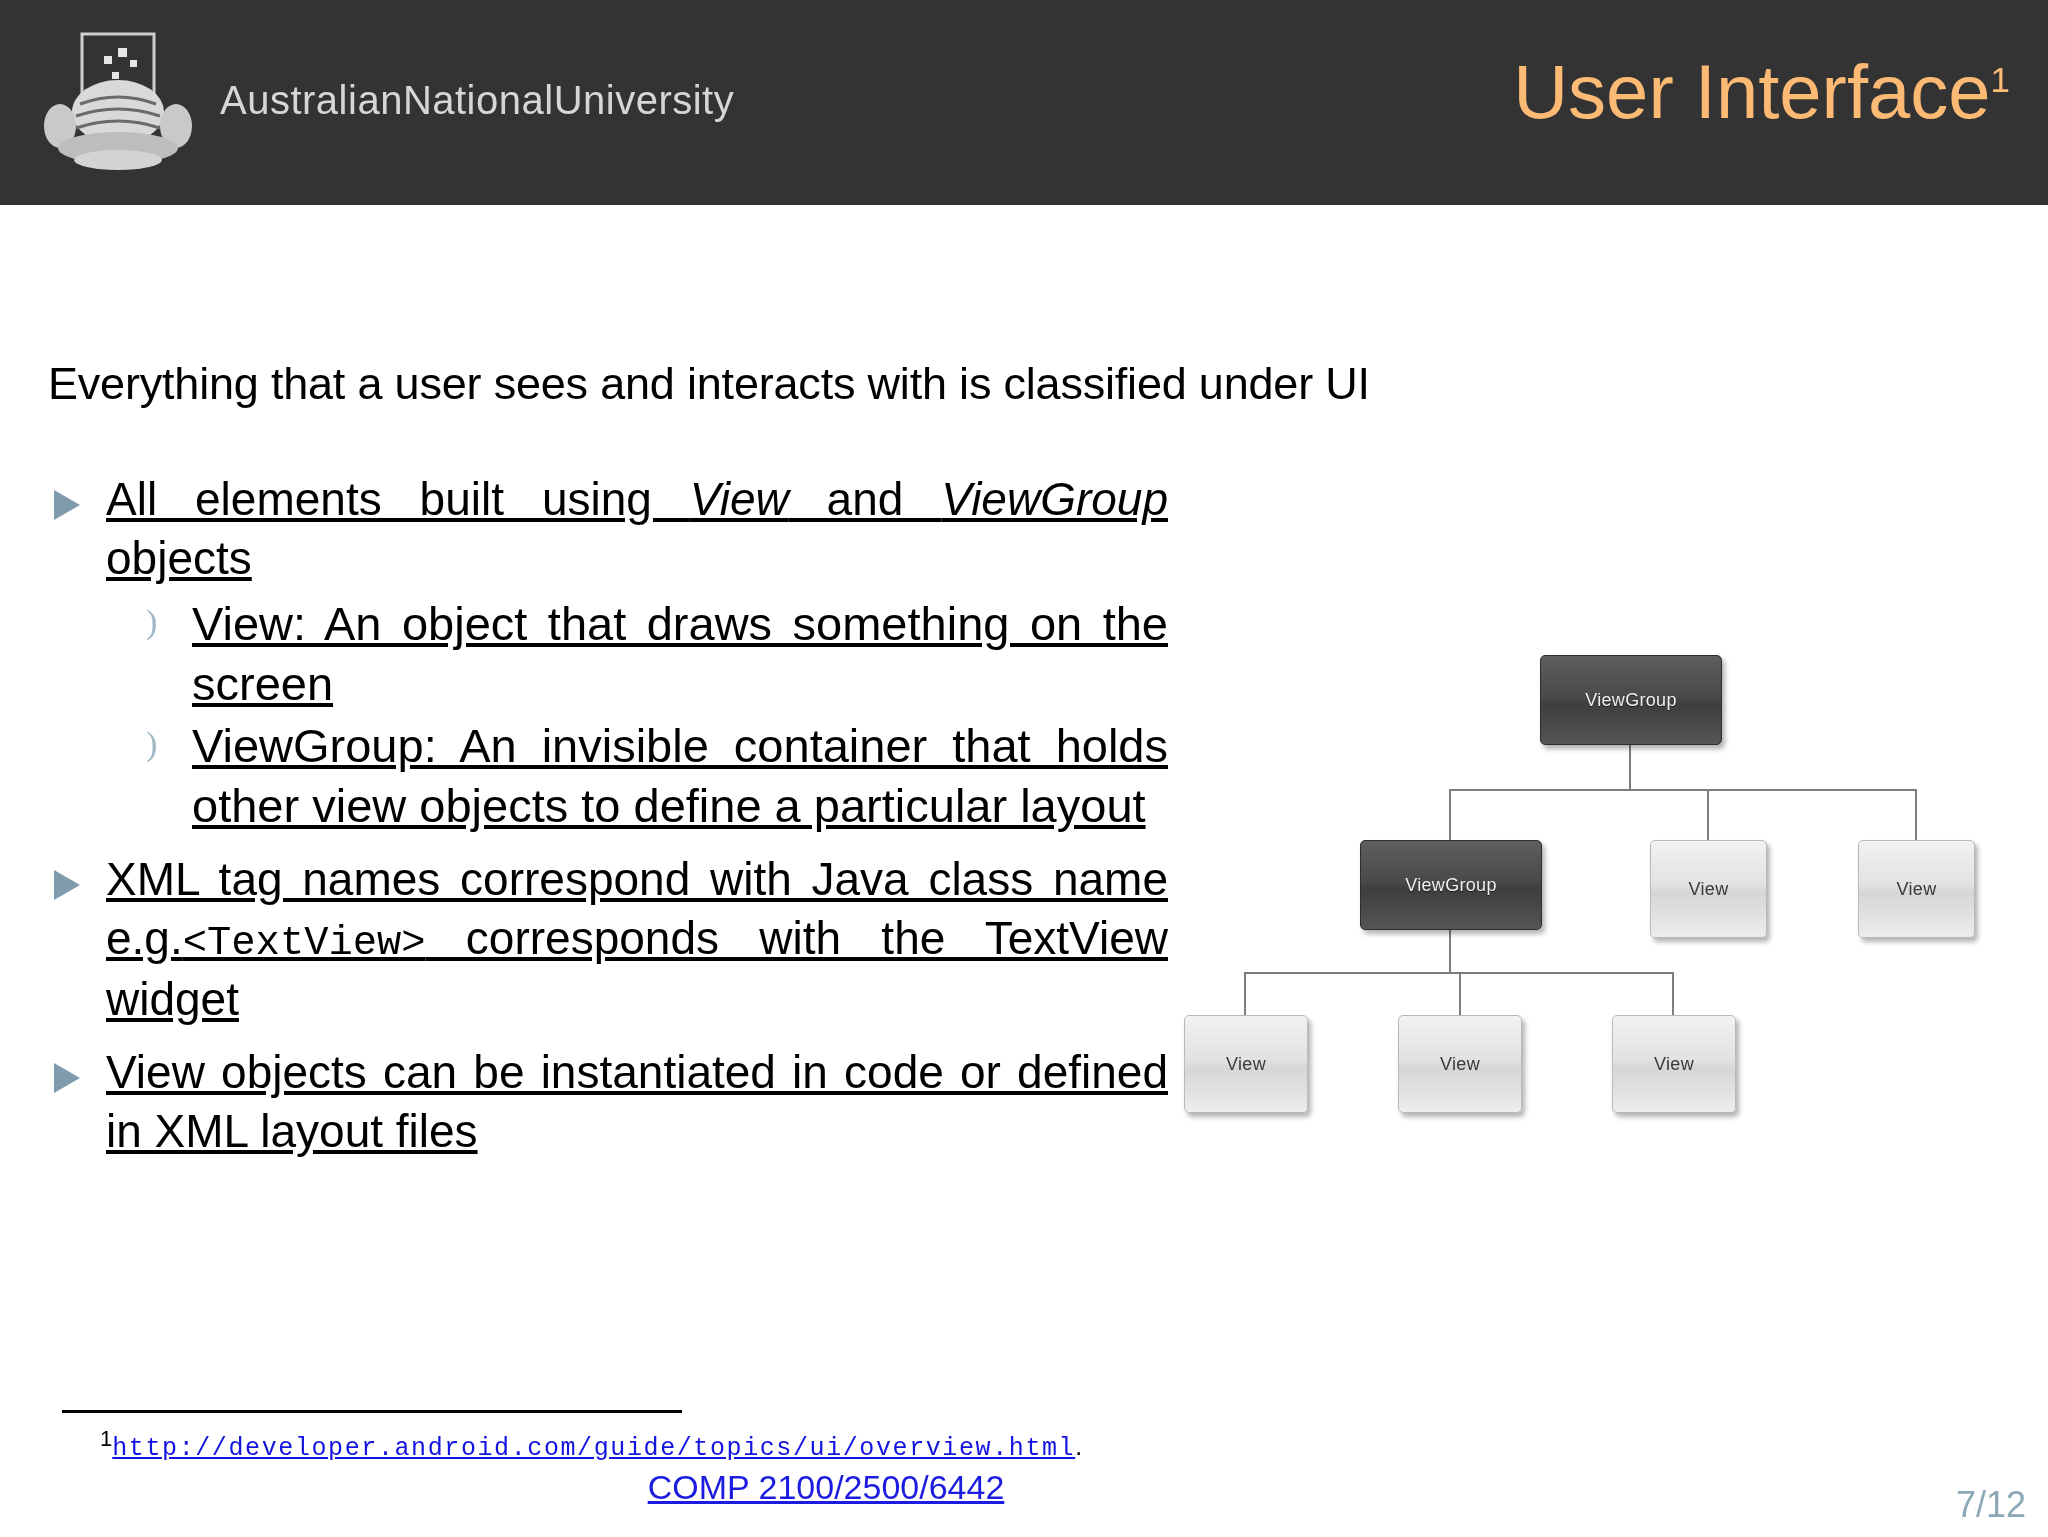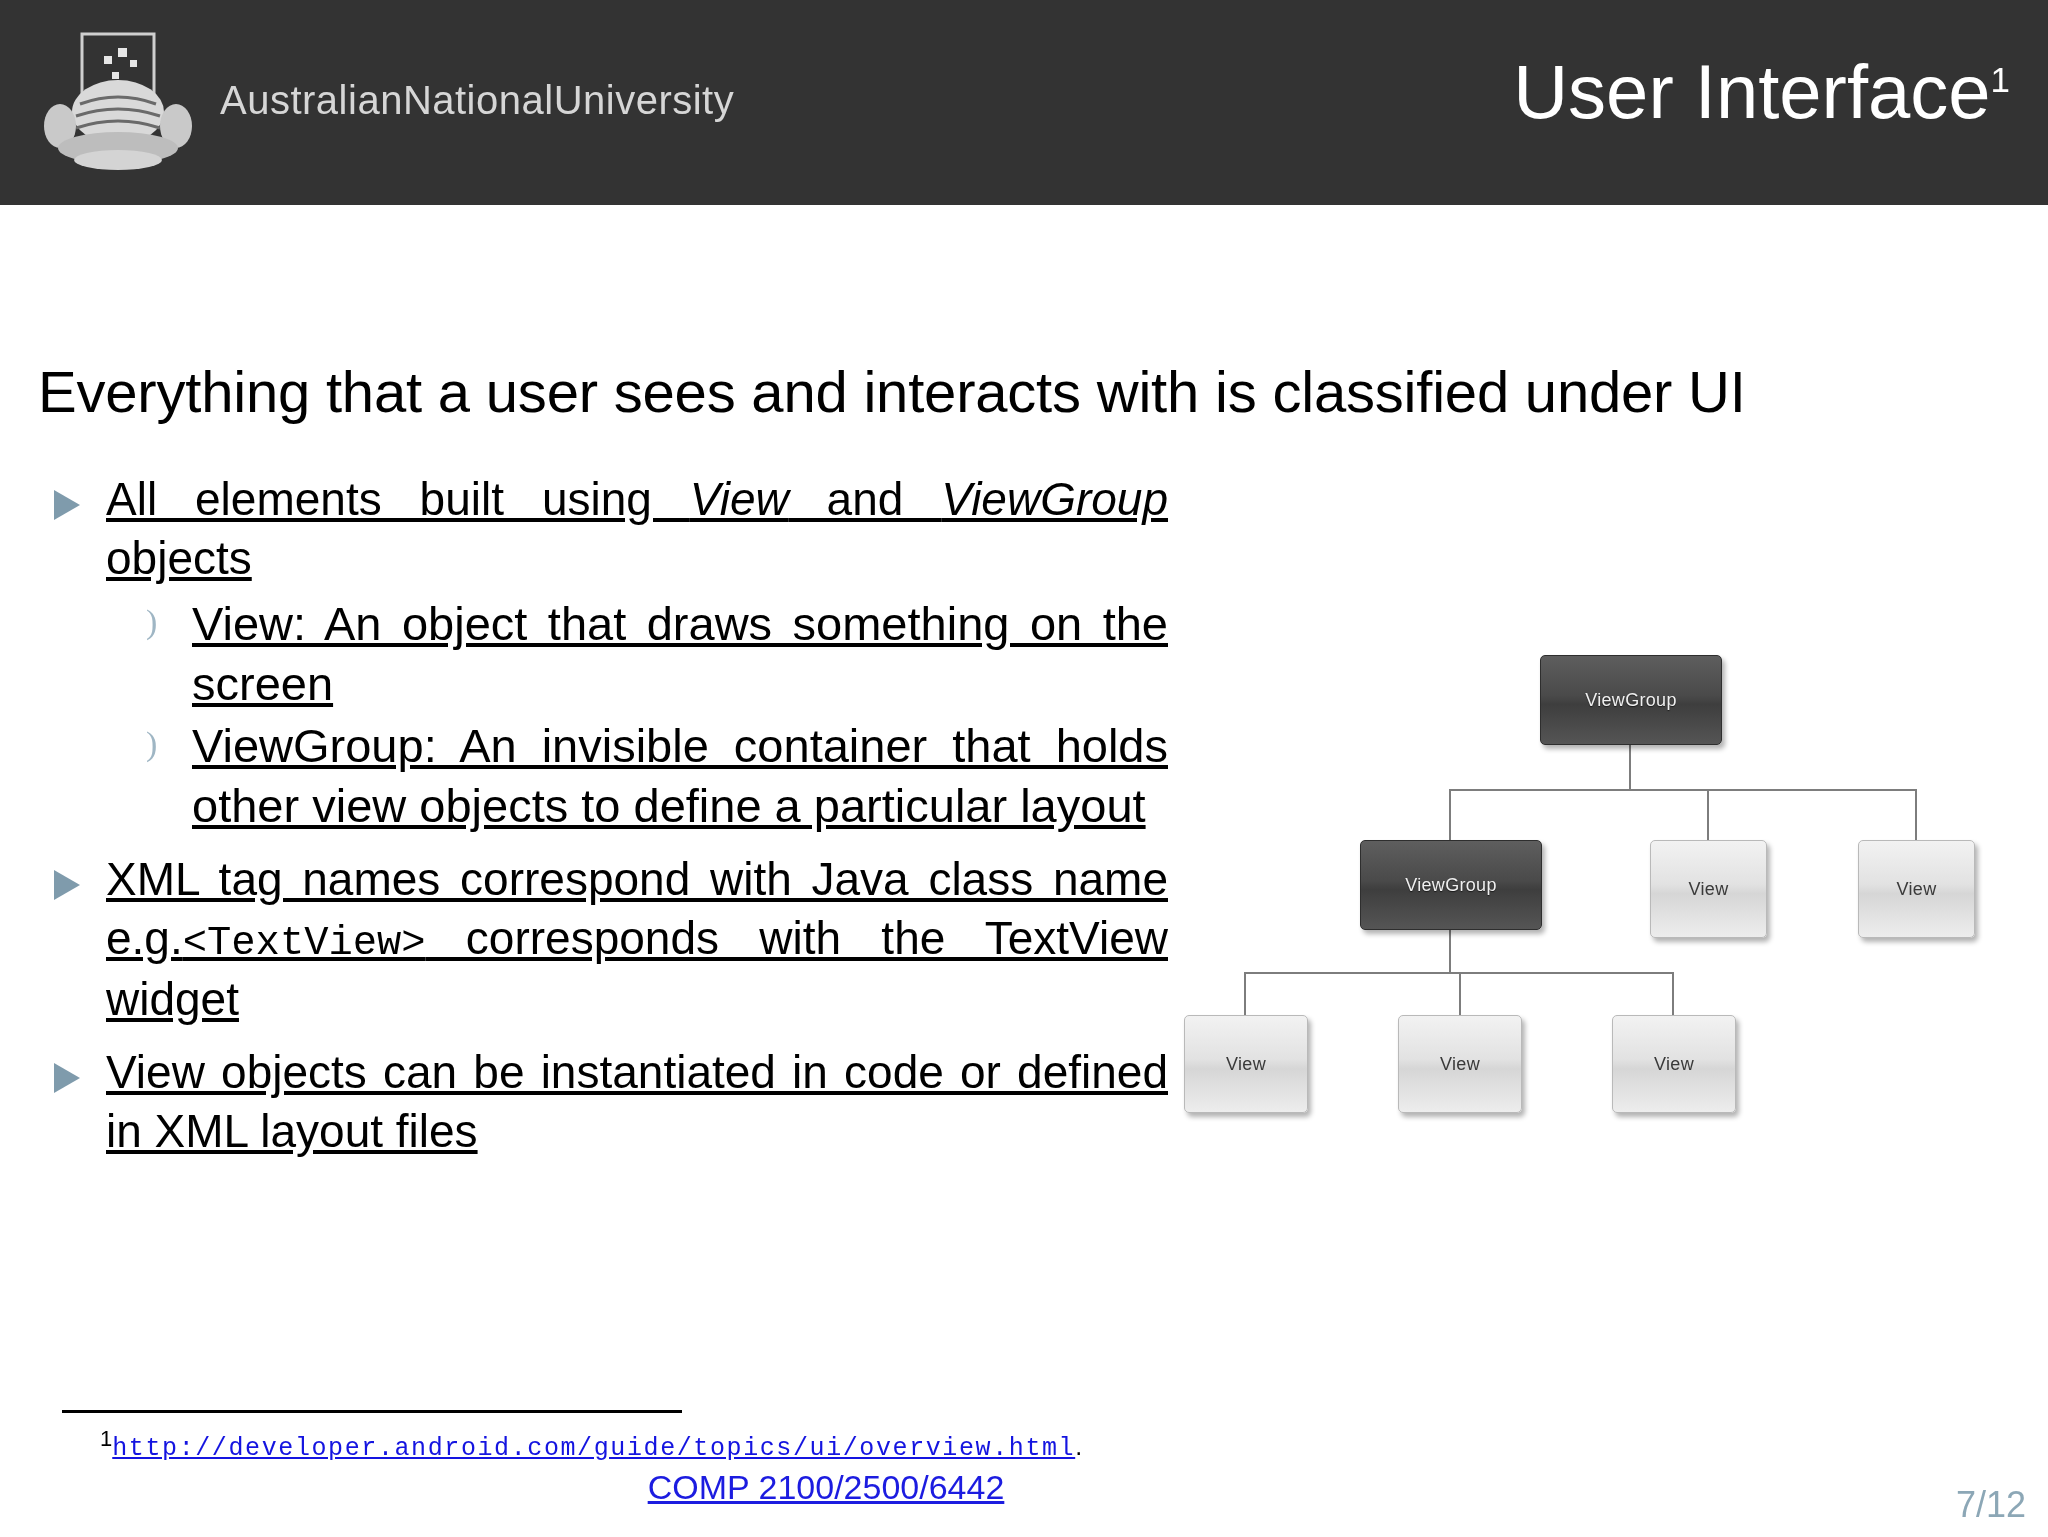--- a/index.html
+++ b/index.html
@@ -46,38 +46,38 @@
     font-family: "Liberation Sans", sans-serif;
     font-weight: 400;
     font-size: 40px;
     letter-spacing: 0.5px;
   }
   .uni-name span { display: block; }
   .header-title {
     position: absolute;
     right: 38px;
     top: 48px;
-    color: #ffffff;
+    color: #fdba74;
     font-size: 76px;
     font-weight: 400;
     letter-spacing: 0px;
     white-space: nowrap;
   }
   .header-title sup {
     font-size: 0.46em;
     vertical-align: super;
     line-height: 0;
   }
 
   
   .frame-title {
     position: absolute;
-    left: 38px;
+    left: 48px;
     top: 358px;
-    font-size: 58px;
+    font-size: 45px;
     color: #000000;
     white-space: nowrap;
     letter-spacing: -0.2px;
   }
 
   .content-col {
     position: absolute;
     left: 48px;
     top: 470px;
     width: 1120px;

